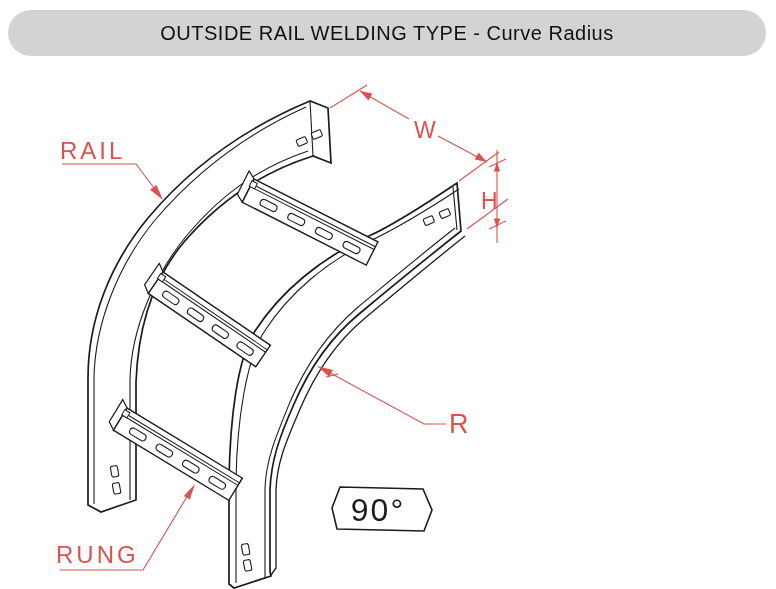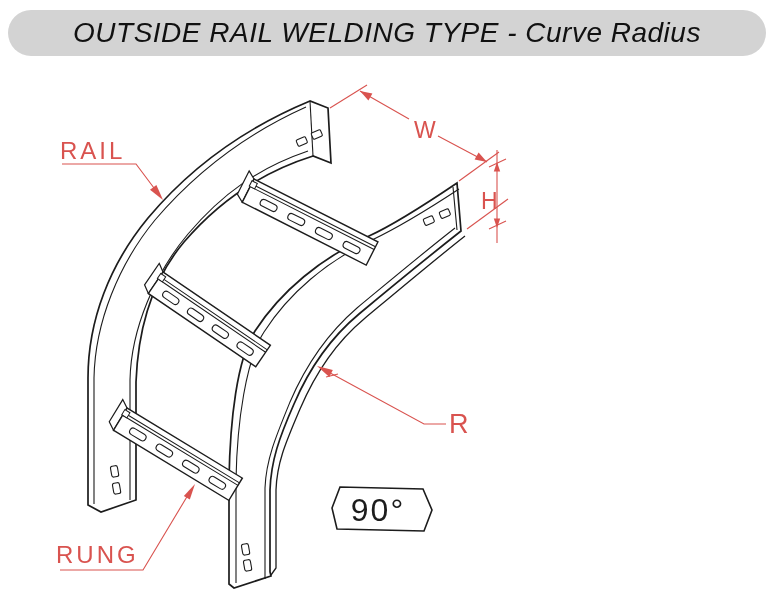--- a/index.html
+++ b/index.html
@@ -7,22 +7,22 @@
     --drawing-black:#1c1c1c;
     --title-bar-bg:#d3d3d3;
     --title-text:#111111;
   }
   html,body{margin:0;padding:0;background:#fff;}
   .stage{position:relative;width:776px;height:589px;background:#ffffff;overflow:hidden;
          font-family:"Liberation Sans",sans-serif;}
   .title-pill{position:absolute;left:8px;top:10px;width:758px;height:46px;
               background:var(--title-bar-bg);border-radius:24px;
               display:flex;align-items:center;justify-content:center;z-index:2;}
-  .title-pill span{font-size:28px;font-weight:400;letter-spacing:0.5px;color:var(--title-text);
-                   white-space:nowrap;font-style:italic;}
+  .title-pill span{font-size:20px;font-weight:400;letter-spacing:0.5px;color:var(--title-text);
+                   white-space:nowrap;}
   svg.diagram{position:absolute;left:0;top:0;z-index:1;}
   .blk{stroke:var(--drawing-black);fill:none;}
   .band{stroke:var(--drawing-black);fill:#ffffff;}
   .slot{stroke:var(--drawing-black);fill:#ffffff;}
   .red{stroke:var(--annotation-red);fill:none;stroke-width:1.1;}
   .redfill{fill:var(--annotation-red);stroke:none;}
   .redlabel{fill:var(--annotation-red);font-family:"Liberation Sans",sans-serif;
             font-weight:400;}
   .angle-text{fill:var(--drawing-black);font-family:"Liberation Sans",sans-serif;
               font-size:32px;letter-spacing:2px;}

